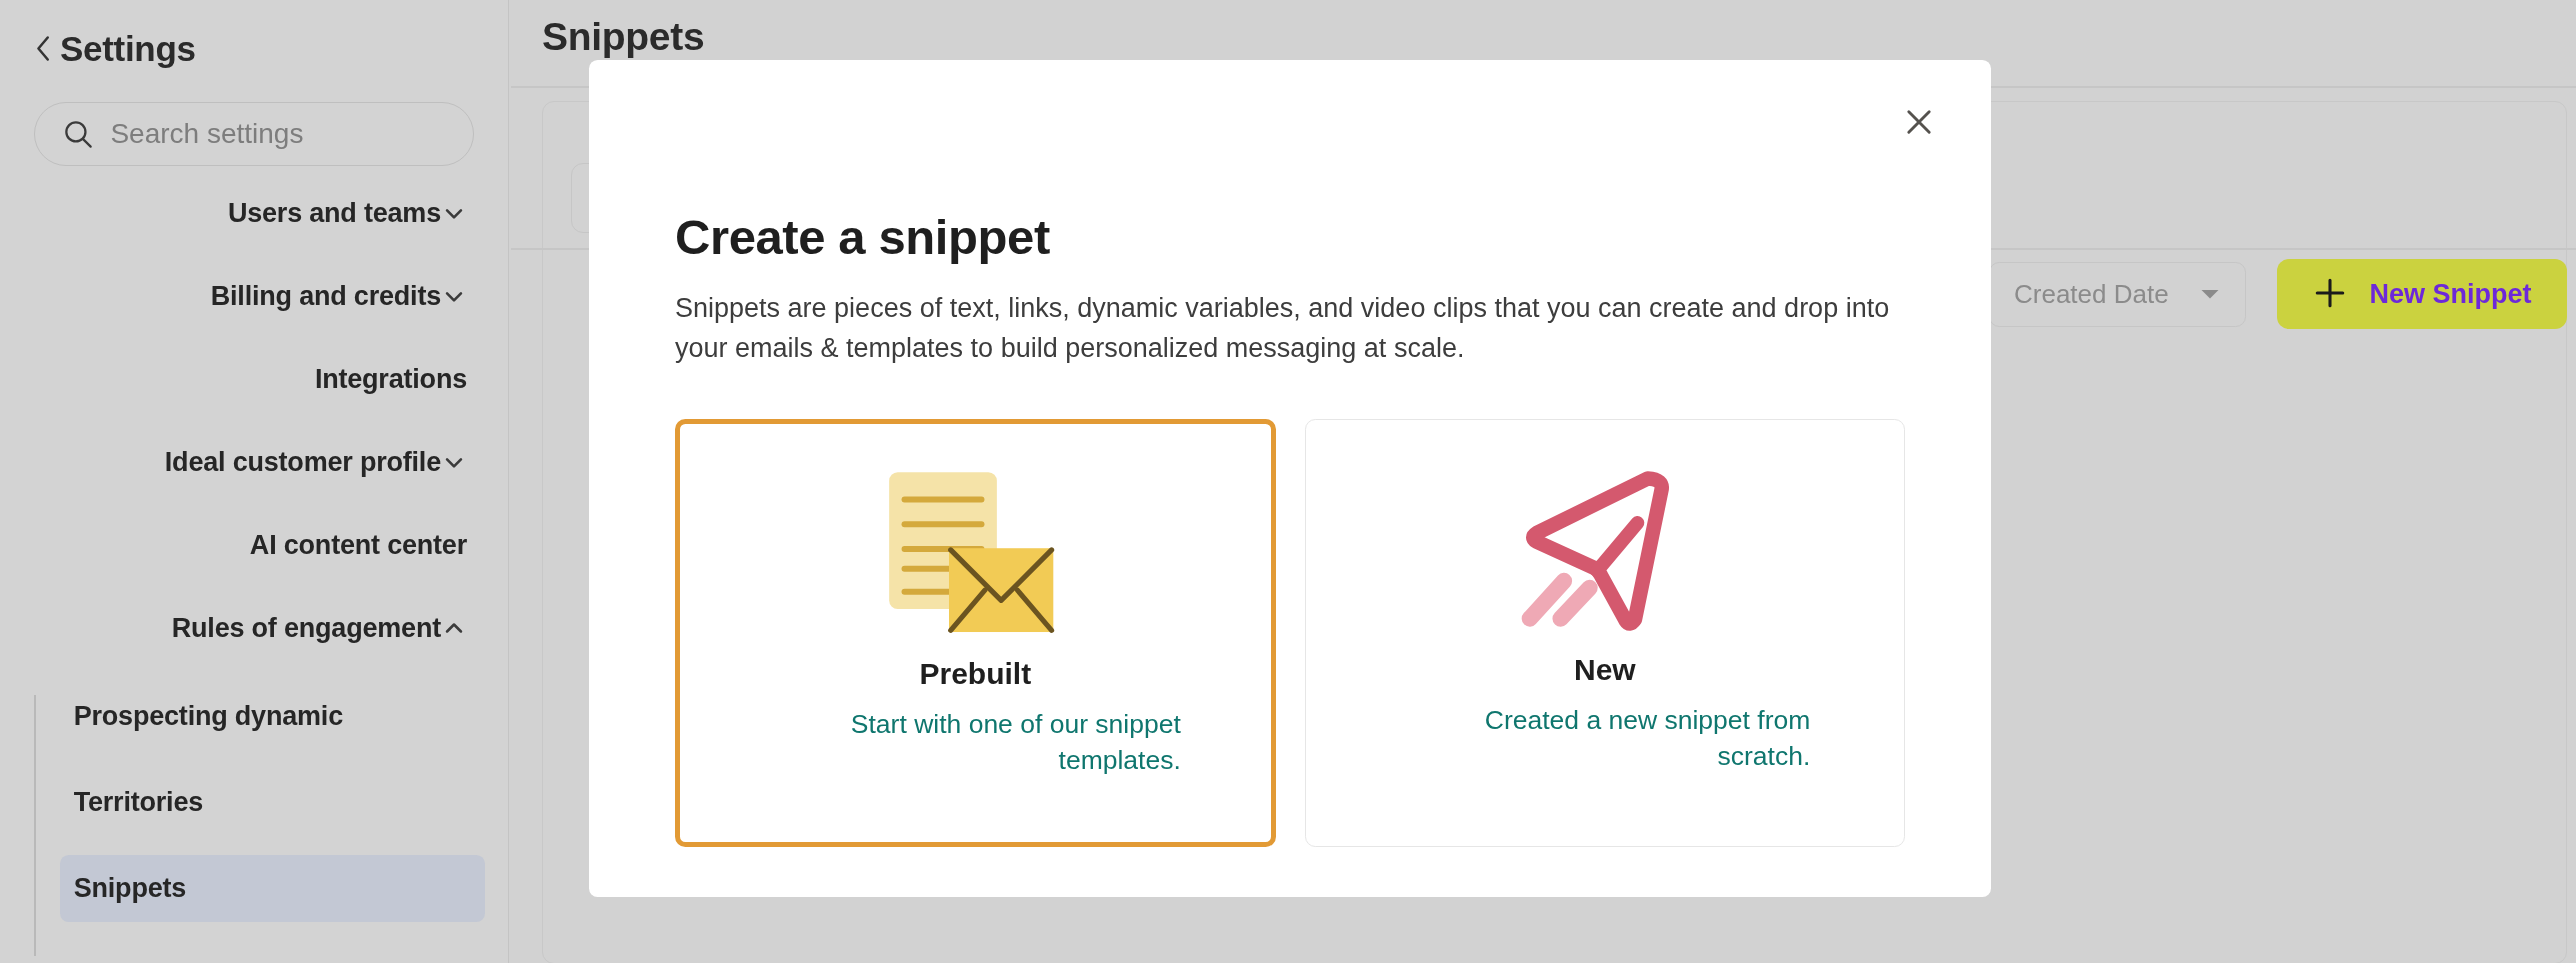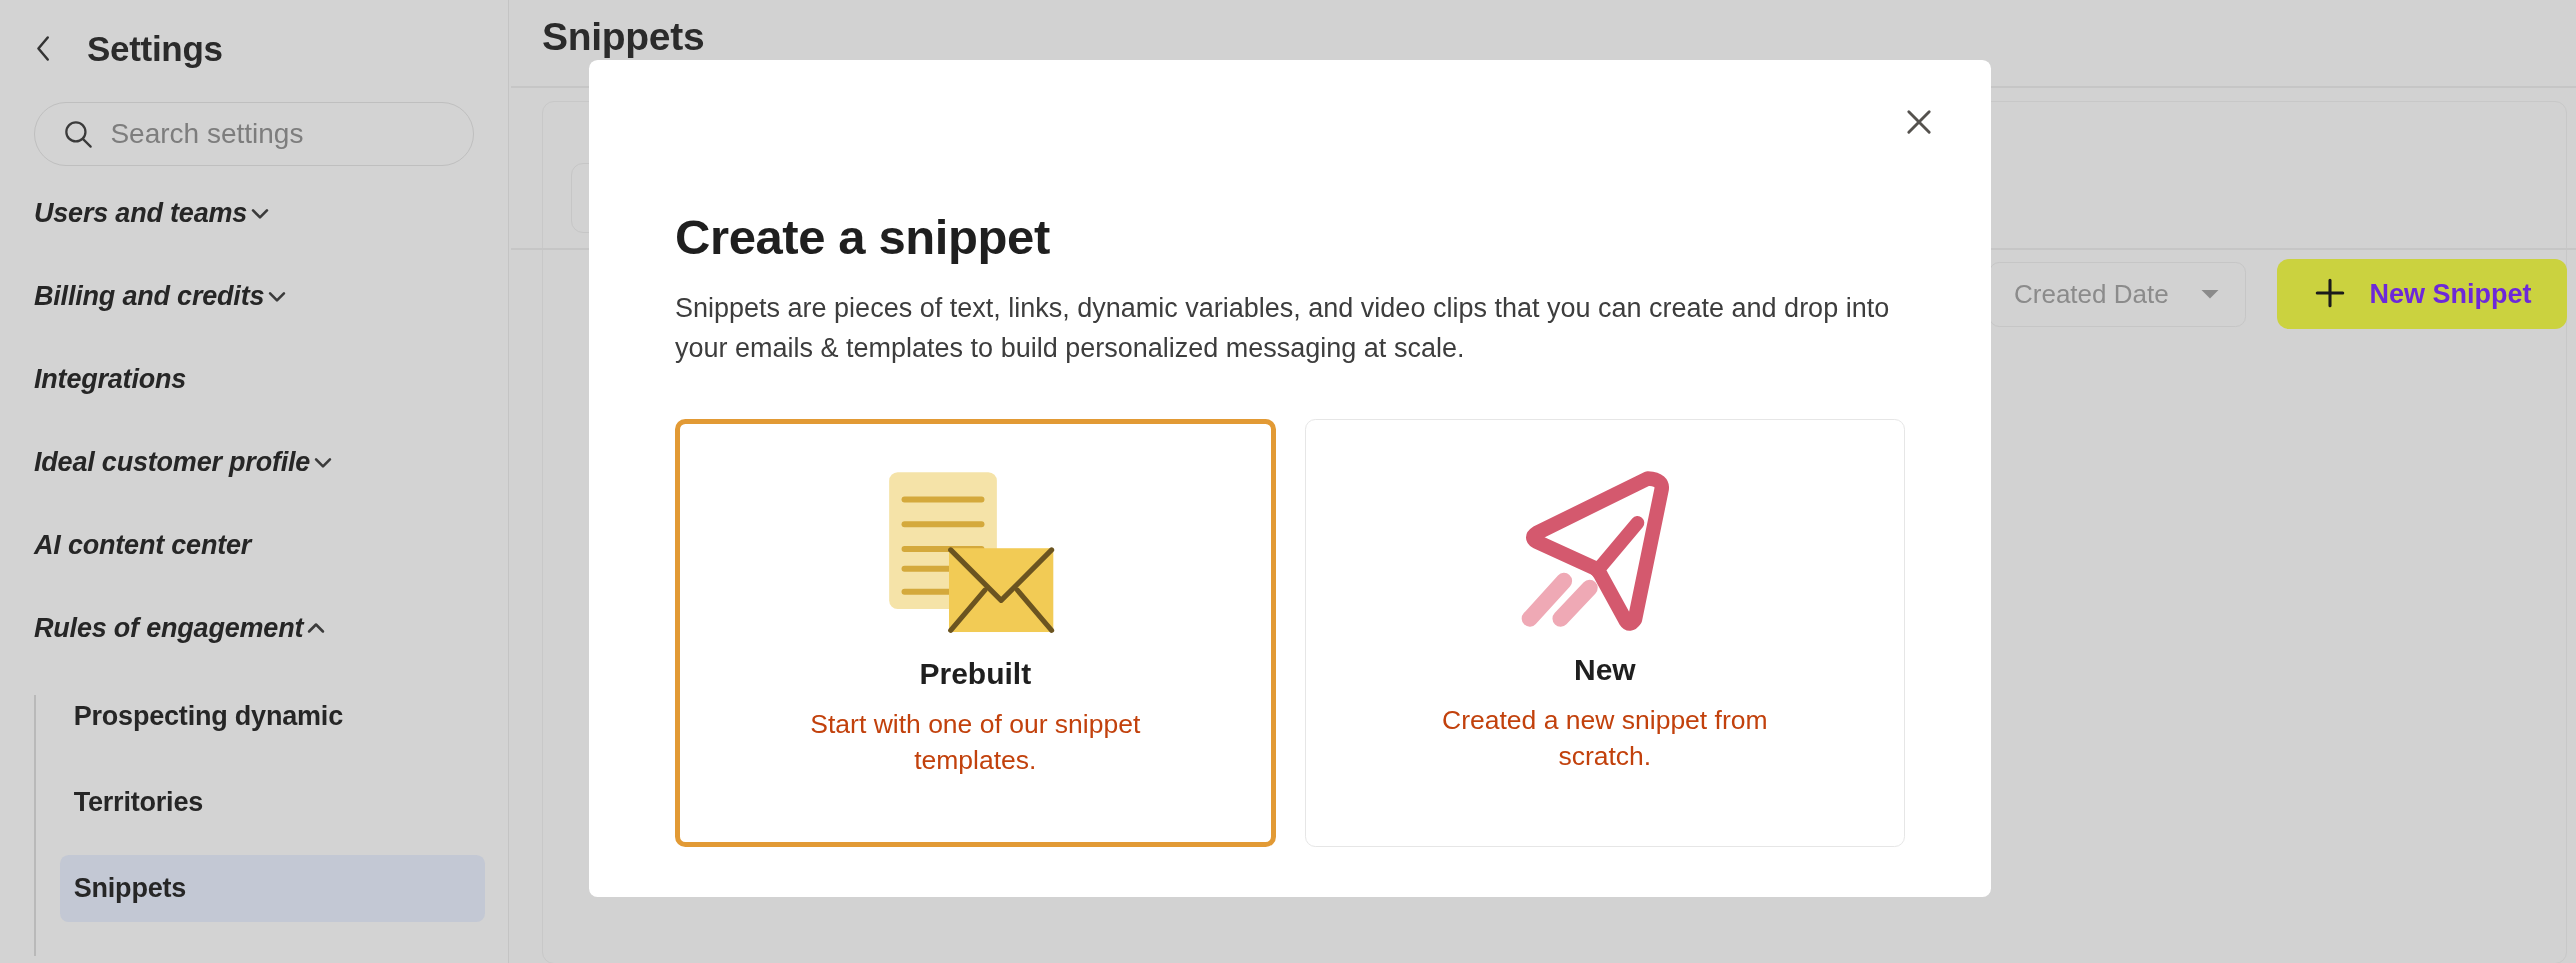--- a/index.html
+++ b/index.html
@@ -25,21 +25,21 @@
     left: 0; top: 0;
     width: 509px;
     height: 964px;
     background: #d3d3d3;
     border-right: 1.7px solid #c4c4c4;
   }
 
   .sidebar-header {
     display: flex;
     align-items: center;
-    gap: 34px;
+    gap: 7px;
     padding: 31px 0 0 34px;
   }
   .back-chevron {
     width: 19px; height: 26px;
     display: flex; align-items: center; justify-content: center;
     cursor: pointer;
   }
   .back-chevron svg { display:block; }
   .settings-title {
     font-size: 35px;
@@ -74,26 +74,25 @@
     margin-left: 15.4px;
     width: 282px;
   }
   .search-input::placeholder { color: #7d7d7d; }
 
   .nav-list { margin-top: 19px; }
 
   .nav-item {
     display: flex;
     align-items: center;
-    justify-content: flex-start;
+    justify-content: flex-end;
     padding: 0 41px 0 34px;
     height: 56px;
     margin-bottom: 27px;
     cursor: pointer;
-    font-style: italic;
   }
   .nav-item .label {
     font-size: 27px;
     font-weight: 700;
     color: #262626;
     letter-spacing: -0.2px;
   }
   .nav-chevron { width: 26px; height: 26px; flex: 0 0 auto; }
 
   .sub-group {
@@ -287,22 +286,22 @@
   .card-heading {
     font-size: 30px;
     font-weight: 700;
     color: #1f1f1f;
     margin-top: 6.8px;
   }
   .card-sub {
     margin-top: 15.4px;
     font-size: 26.5px;
     line-height: 1.38;
-    color: #c2410c;
-    text-align: center;
+    color: #0f766e;
+    text-align: right;
     max-width: 411px;
   }
 </style>
 </head>
 <body>
 
 <div id="app">
 
   <aside id="sidebar">
 

